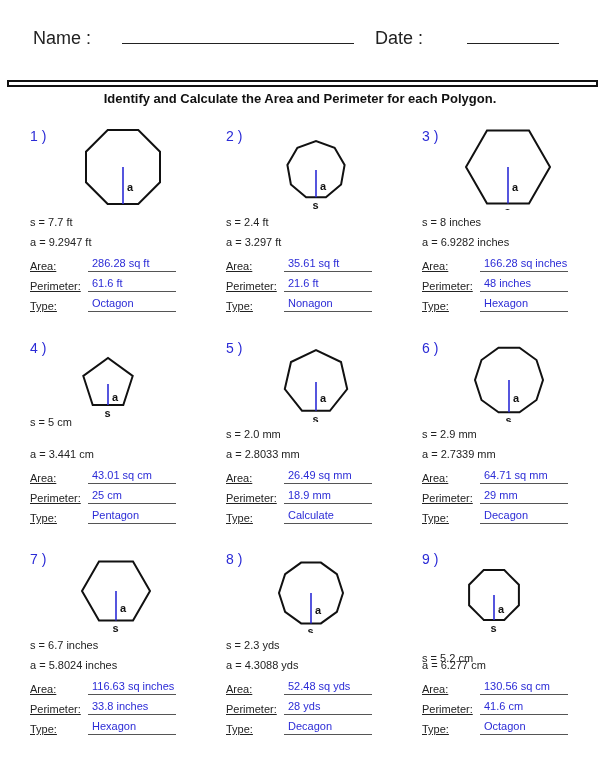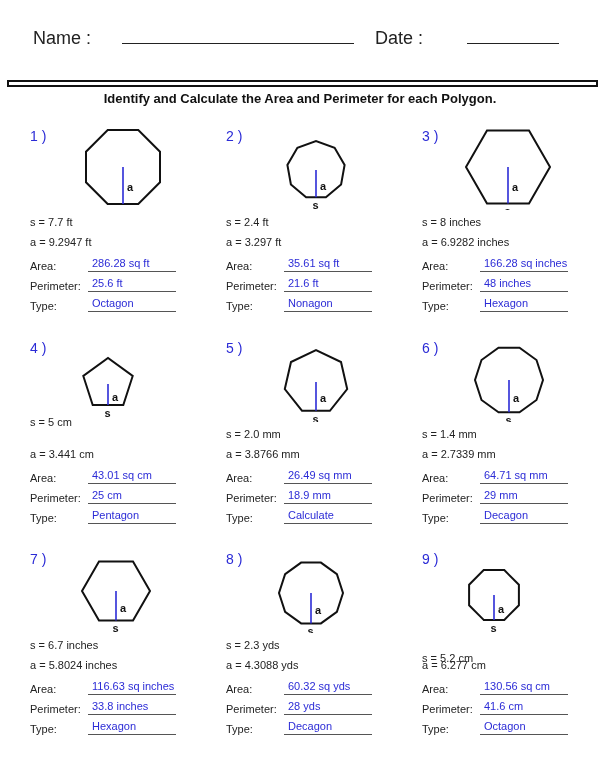--- a/index.html
+++ b/index.html
@@ -5,21 +5,21 @@
   html, body { margin:0; padding:0; background:#fff; }
   body { width:600px; height:776px; position:relative; overflow:hidden; font-family:"Liberation Sans", sans-serif; color:#222; }
   .hdr-label { position:absolute; top:28px; font-size:18px; color:#222; }
   .hdr-line { position:absolute; top:43px; height:0; border-bottom:1.3px solid #222; }
   .sep { position:absolute; left:7px; top:80px; width:587px; height:3px; border:2px solid #111; background:#fff; }
   .title { position:absolute; left:0; width:600px; top:91px; text-align:center; font-weight:bold; font-size:13px; color:#111; }
   .prob { position:absolute; width:200px; height:210px; }
   .num { position:absolute; left:0; top:0; font-size:14px; color:#2b2bd6; }
   .shape { position:absolute; }
   .given { position:absolute; left:0; font-size:11px; color:#222; }
-  .lbl { position:absolute; left:0; font-size:11px; color:#222; }
+  .lbl { position:absolute; left:0; font-size:11px; color:#222;text-decoration:underline; }
   .ans { position:absolute; width:84px; border-bottom:1px solid #555; font-size:11px; color:#2b2bd6; padding-left:4px; height:14px; line-height:13px; }
 </style>
 </head>
 <body>
 
 <div>
   <span class="hdr-label" style="left:33px;">Name :</span>
   <div class="hdr-line" style="left:122px; width:232px;"></div>
   <span class="hdr-label" style="left:375px;">Date :</span>
   <div class="hdr-line" style="left:467px; width:92px;"></div>
@@ -35,21 +35,21 @@
       <polygon points="77.7,84.0 56.0,62.3 56.0,31.7 77.7,10.0 108.3,10.0 130.0,31.7 130.0,62.3 108.3,84.0" fill="none" stroke="#111" stroke-width="2" stroke-linejoin="miter"></polygon>
       <line x1="93" y1="47" x2="93" y2="84.0" stroke="#2b2bd6" stroke-width="1.6"></line>
       <text x="97" y="71.47759065022574" font-family="Liberation Sans, sans-serif" font-weight="bold" font-size="11" fill="#111">a</text>
       <text x="89.5" y="96.0" font-family="Liberation Sans, sans-serif" font-weight="bold" font-size="11" fill="#111">s</text>
     </svg>
       <span class="given" style="top:88px">s = 7.7 ft</span>
       <span class="given" style="top:108px">a = 9.2947 ft</span>
       <span class="lbl" style="top:132px">Area:</span>
       <span class="ans" style="left:58px; top:129px">286.28 sq ft</span>
       <span class="lbl" style="top:152px">Perimeter:</span>
-      <span class="ans" style="left:58px; top:149px">25.6 ft</span>
+      <span class="ans" style="left:58px; top:149px">61.6 ft</span>
       <span class="lbl" style="top:172px">Type:</span>
       <span class="ans" style="left:58px; top:169px">Octagon</span>
     </div>
     <div class="prob" style="left: 226px; top: 128px;">
       <span class="num">2 )</span>
       <svg class="shape" width="200" height="90" style="left:-0px;top:-8px">
       <polygon points="80.1,77.3 64.9,64.5 61.4,45.0 71.4,27.8 90.0,21.0 108.6,27.8 118.6,45.0 115.1,64.5 99.9,77.3" fill="none" stroke="#111" stroke-width="2" stroke-linejoin="miter"></polygon>
       <line x1="90" y1="50" x2="90" y2="77.3" stroke="#2b2bd6" stroke-width="1.6"></line>
       <text x="94" y="69.62554300139567" font-family="Liberation Sans, sans-serif" font-weight="bold" font-size="11" fill="#111">a</text>
       <text x="86.5" y="89.3" font-family="Liberation Sans, sans-serif" font-weight="bold" font-size="11" fill="#111">s</text>
@@ -99,37 +99,37 @@
     </div>
     <div class="prob" style="left: 226px; top: 340px;">
       <span class="num">5 )</span>
       <svg class="shape" width="200" height="90" style="left:-0px;top:-8px">
       <polygon points="76.1,78.8 58.8,57.1 65.0,30.0 90.0,18.0 115.0,30.0 121.2,57.1 103.9,78.8" fill="none" stroke="#111" stroke-width="2" stroke-linejoin="miter"></polygon>
       <line x1="90" y1="50" x2="90" y2="78.8" stroke="#2b2bd6" stroke-width="1.6"></line>
       <text x="94" y="70.4155018864387" font-family="Liberation Sans, sans-serif" font-weight="bold" font-size="11" fill="#111">a</text>
       <text x="86.5" y="90.8" font-family="Liberation Sans, sans-serif" font-weight="bold" font-size="11" fill="#111">s</text>
     </svg>
       <span class="given" style="top:88px">s = 2.0 mm</span>
-      <span class="given" style="top:108px">a = 3.8766 mm</span>
+      <span class="given" style="top:108px">a = 2.8033 mm</span>
       <span class="lbl" style="top:132px">Area:</span>
       <span class="ans" style="left:58px; top:129px">26.49 sq mm</span>
       <span class="lbl" style="top:152px">Perimeter:</span>
       <span class="ans" style="left:58px; top:149px">18.9 mm</span>
       <span class="lbl" style="top:172px">Type:</span>
       <span class="ans" style="left:58px; top:169px">Calculate</span>
     </div>
     <div class="prob" style="left: 422px; top: 340px;">
       <span class="num">6 )</span>
       <svg class="shape" width="200" height="90" style="left:-0px;top:-8px">
       <polygon points="76.5,80.3 59.5,68.0 53.0,48.0 59.5,28.0 76.5,15.7 97.5,15.7 114.5,28.0 121.0,48.0 114.5,68.0 97.5,80.3" fill="none" stroke="#111" stroke-width="2" stroke-linejoin="miter"></polygon>
       <line x1="87" y1="48" x2="87" y2="80.3" stroke="#2b2bd6" stroke-width="1.6"></line>
       <text x="91" y="70.16796077701761" font-family="Liberation Sans, sans-serif" font-weight="bold" font-size="11" fill="#111">a</text>
       <text x="83.5" y="92.3" font-family="Liberation Sans, sans-serif" font-weight="bold" font-size="11" fill="#111">s</text>
     </svg>
-      <span class="given" style="top:88px">s = 1.4 mm</span>
+      <span class="given" style="top:88px">s = 2.9 mm</span>
       <span class="given" style="top:108px">a = 2.7339 mm</span>
       <span class="lbl" style="top:132px">Area:</span>
       <span class="ans" style="left:58px; top:129px">64.71 sq mm</span>
       <span class="lbl" style="top:152px">Perimeter:</span>
       <span class="ans" style="left:58px; top:149px">29 mm</span>
       <span class="lbl" style="top:172px">Type:</span>
       <span class="ans" style="left:58px; top:169px">Decagon</span>
     </div>
     <div class="prob" style="left: 30px; top: 551px;">
       <span class="num">7 )</span>
@@ -152,21 +152,21 @@
       <span class="num">8 )</span>
       <svg class="shape" width="200" height="90" style="left:-0px;top:-8px">
       <polygon points="75.1,80.4 59.1,68.8 53.0,50.0 59.1,31.2 75.1,19.6 94.9,19.6 110.9,31.2 117.0,50.0 110.9,68.8 94.9,80.4" fill="none" stroke="#111" stroke-width="2" stroke-linejoin="miter"></polygon>
       <line x1="85" y1="50" x2="85" y2="80.4" stroke="#2b2bd6" stroke-width="1.6"></line>
       <text x="89" y="71.21690426072246" font-family="Liberation Sans, sans-serif" font-weight="bold" font-size="11" fill="#111">a</text>
       <text x="81.5" y="92.4" font-family="Liberation Sans, sans-serif" font-weight="bold" font-size="11" fill="#111">s</text>
     </svg>
       <span class="given" style="top:88px">s = 2.3 yds</span>
       <span class="given" style="top:108px">a = 4.3088 yds</span>
       <span class="lbl" style="top:132px">Area:</span>
-      <span class="ans" style="left:58px; top:129px">60.32 sq yds</span>
+      <span class="ans" style="left:58px; top:129px">52.48 sq yds</span>
       <span class="lbl" style="top:152px">Perimeter:</span>
       <span class="ans" style="left:58px; top:149px">28 yds</span>
       <span class="lbl" style="top:172px">Type:</span>
       <span class="ans" style="left:58px; top:169px">Decagon</span>
     </div>
     <div class="prob" style="left: 422px; top: 551px;">
       <span class="num">9 )</span>
       <svg class="shape" width="200" height="90" style="left:-0px;top:-8px">
       <polygon points="61.7,76.9 47.1,62.3 47.1,41.7 61.7,27.1 82.3,27.1 96.9,41.7 96.9,62.3 82.3,76.9" fill="none" stroke="#111" stroke-width="2" stroke-linejoin="miter"></polygon>
       <line x1="72" y1="52" x2="72" y2="76.9" stroke="#2b2bd6" stroke-width="1.6"></line>

